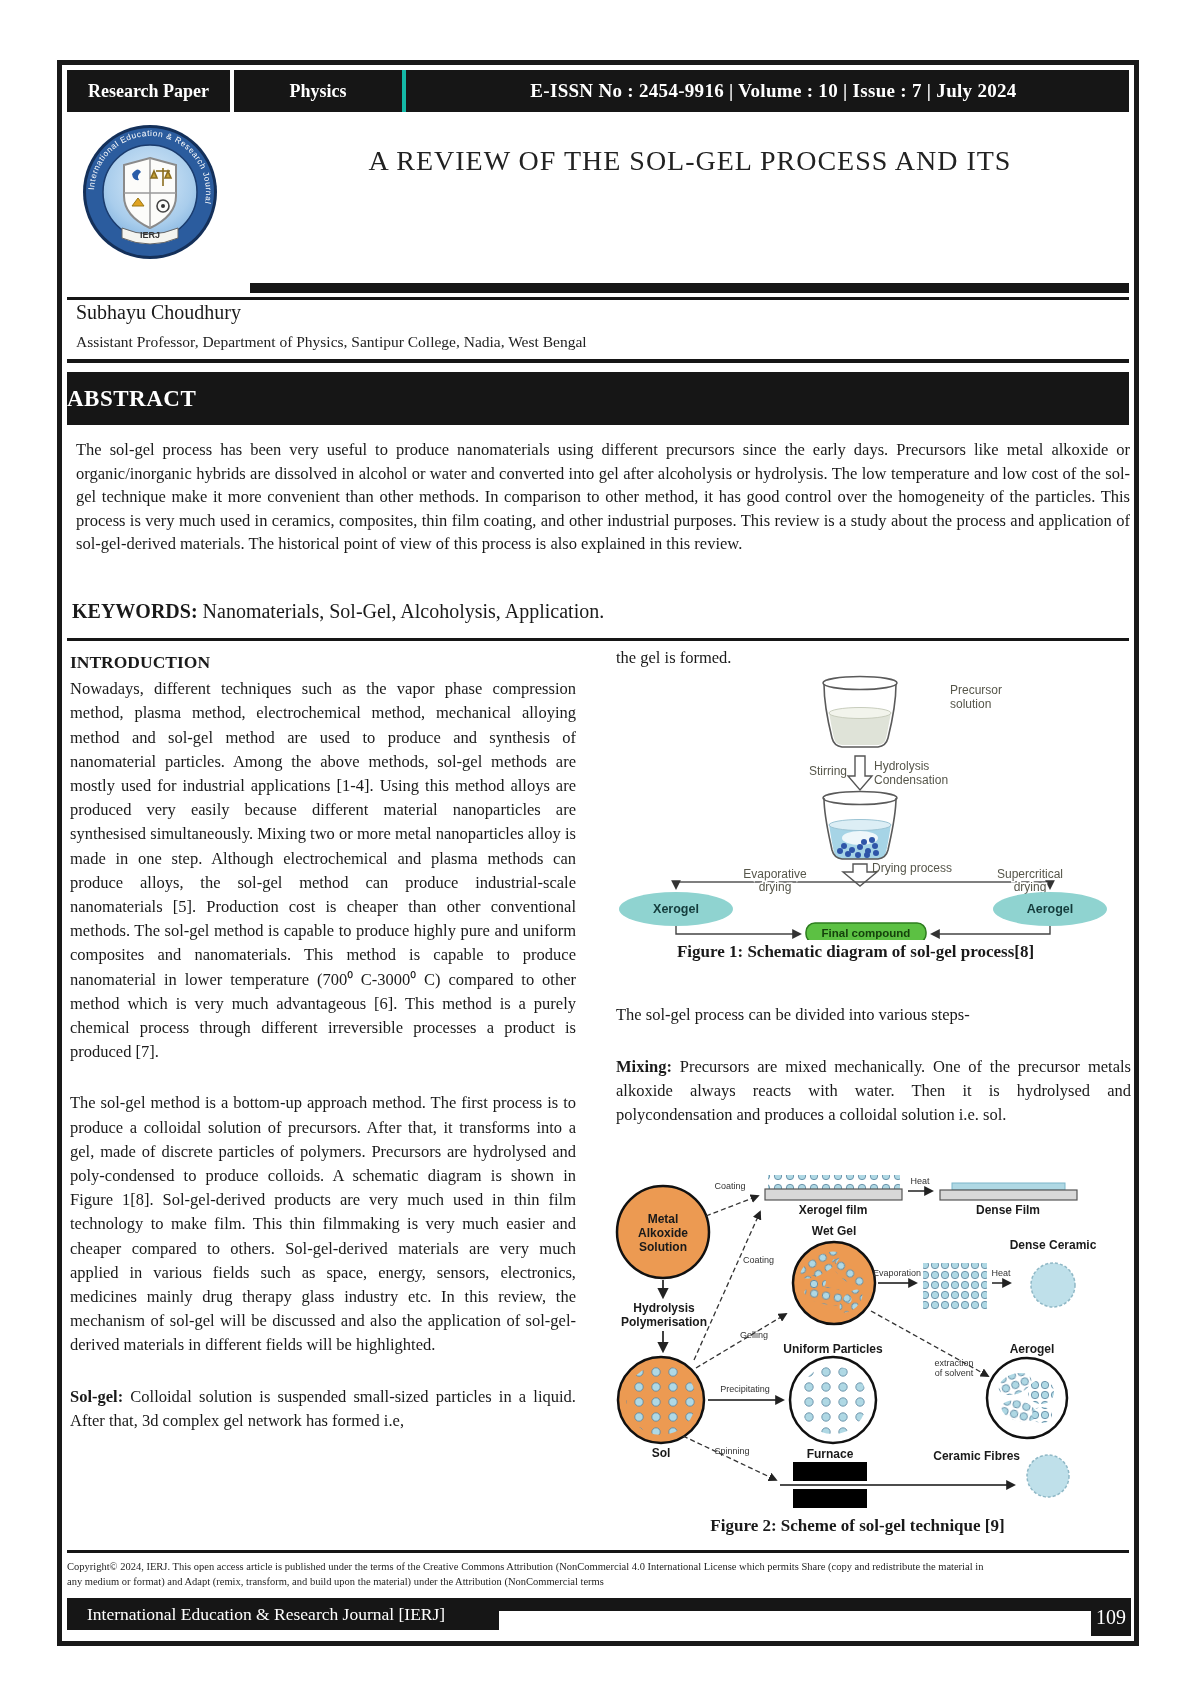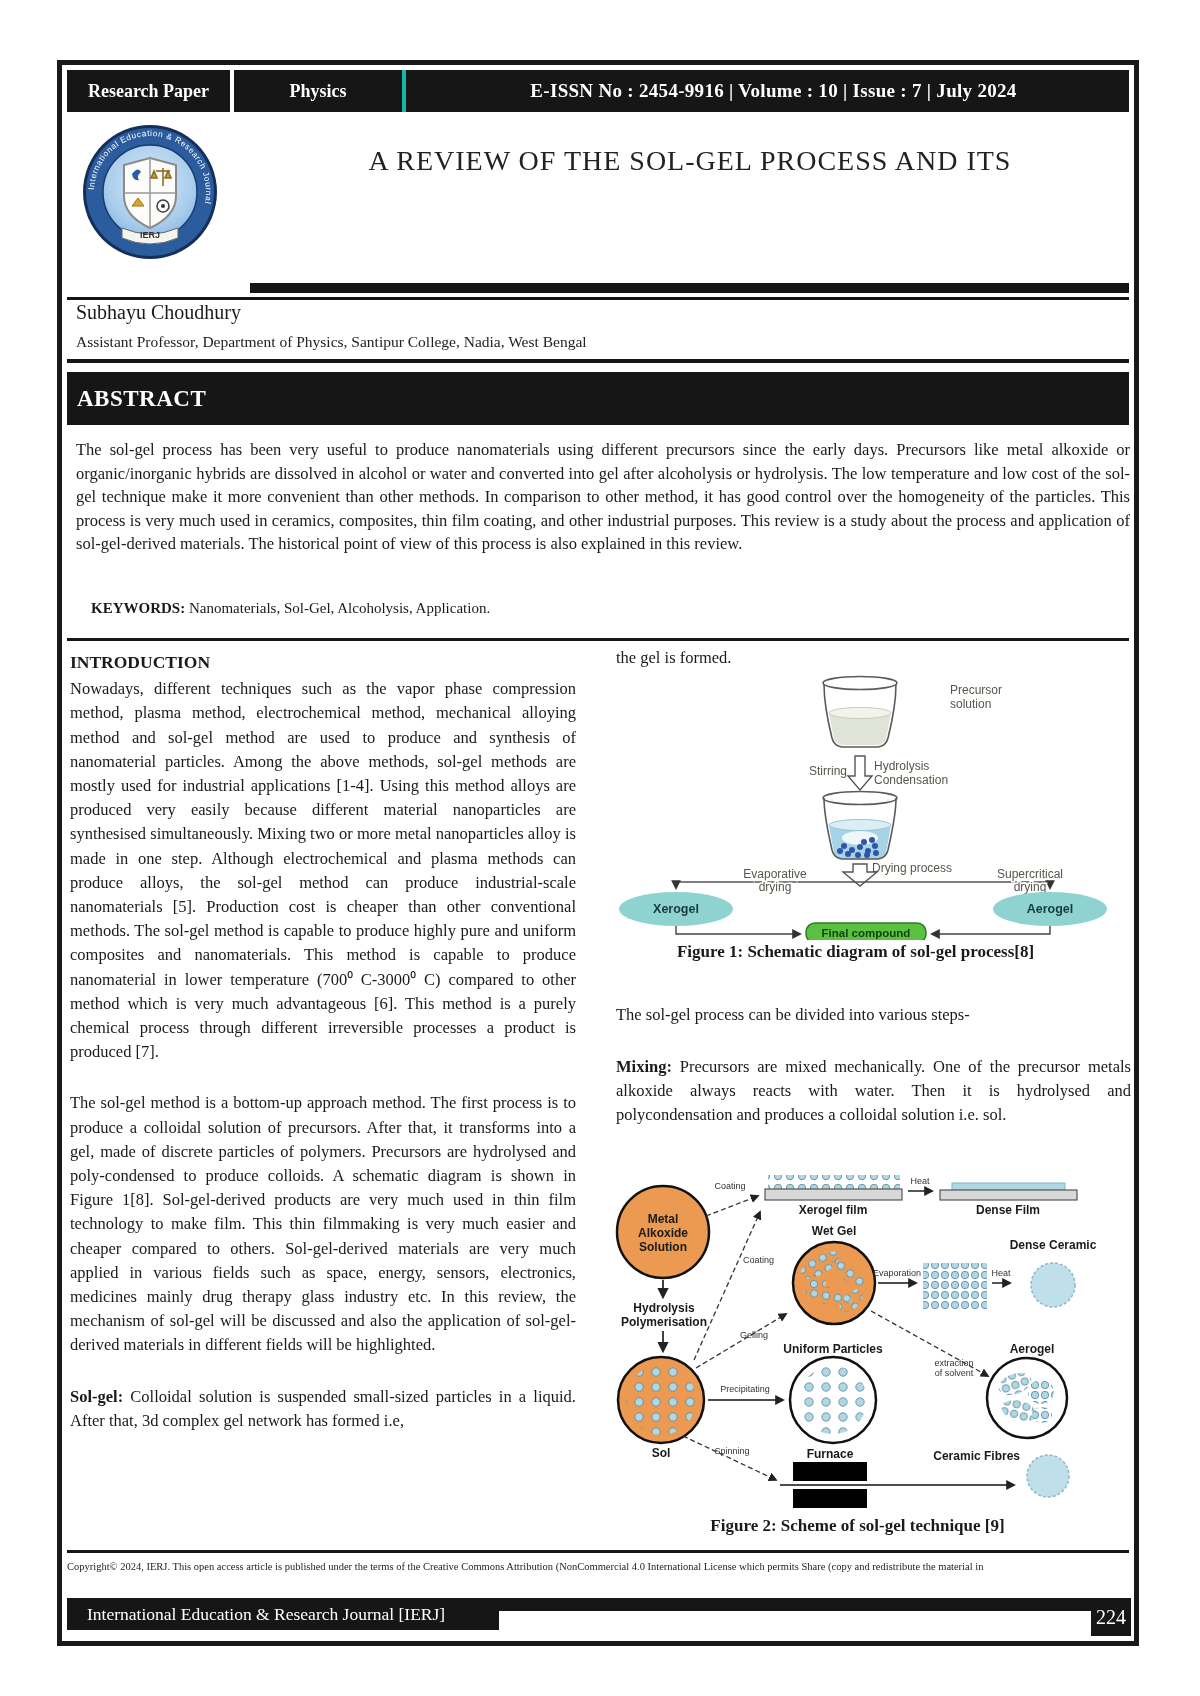--- a/index.html
+++ b/index.html
@@ -10,23 +10,23 @@
   .hdr .cell{display:flex;align-items:center;justify-content:center;font-size:18px;}
   .hdr .c1{width:163px;border-right:4px solid #fff;}
   .hdr .c2{width:168px;border-right:4px solid #14b8a6;}
   .hdr .c3{flex:1;font-size:19px;letter-spacing:.3px;padding-left:12px;}
   .title{left:250px;top:142px;width:880px;text-align:center;font-size:28px;line-height:37px;letter-spacing:1px;color:#222;}
   .titlebar{left:250px;top:283px;width:879px;height:10px;background:#161616;}
   .fullline{left:67px;height:3px;width:1062px;background:#161616;}
   .author{left:76px;top:301px;font-size:20px;}
   .affil{left:76px;top:333px;font-size:15.5px;color:#222;}
   .divider2{left:67px;top:359px;width:1062px;height:4px;background:#161616;}
-  .absbar{left:67px;top:372px;width:1062px;height:53px;background:#161616;color:#fff;font-weight:bold;font-size:23px;display:flex;align-items:center;padding-left:10px;box-sizing:border-box;letter-spacing:.5px;}
+  .absbar{left:67px;top:372px;width:1062px;height:53px;background:#161616;color:#fff;font-weight:bold;font-size:23px;display:flex;align-items:center;box-sizing:border-box;letter-spacing:.5px;}
   .abstext{left:76px;top:438px;width:1054px;font-size:16.5px;line-height:23.5px;text-align:justify;}
-  .kw{left:91px;top:600px;width:1054px;font-size:15px;}
+  .kw{left:72px;top:600px;width:1054px;font-size:20px;}
   .rule{left:67px;top:638px;width:1062px;height:3px;background:#161616;}
   .colL{left:70px;top:646px;width:506px;font-size:16.5px;line-height:24.2px;text-align:justify;}
   .colL h3{font-size:17.5px;margin:4px 0 3px 0;text-align:left;}
   .colL p{margin:0 0 27px 0;}
   .rIntro{left:616px;top:648px;width:515px;font-size:16.5px;}
   .fig1{left:610px;top:672px;}
   .cap1{left:580px;top:942px;width:551px;text-align:center;font-weight:bold;font-size:17px;}
   .steps{left:616px;top:1005px;width:515px;font-size:16.5px;}
   .mixing{left:616px;top:1055px;width:515px;font-size:16.5px;line-height:24.2px;text-align:justify;}
   .fig2{left:580px;top:1170px;}
@@ -281,16 +281,17 @@
   <rect x="213" y="319" width="74" height="19" fill="#000"></rect>
   <path d="M200,315 L434,315" stroke="#111" stroke-width="1.4" marker-end="url(#ah2)"></path>
   <text x="440" y="290" text-anchor="end" class="f2b">Ceramic Fibres</text>
   <circle cx="468" cy="306" r="21" fill="#BFE0EA" stroke="#8fb8c6" stroke-width="1.5" stroke-dasharray="3,2"></circle>
 </svg>
 <div class="abs cap2">Figure 2: Scheme of sol-gel technique [9]</div>
 
 <div class="abs toprule"></div>
 <div class="abs copyright">
   <div>Copyright© 2024, IERJ. This open access article is published under the terms of the Creative Commons Attribution (NonCommercial 4.0 International License which permits Share (copy and redistribute the material in</div>
+  <div>any medium or format) and Adapt (remix, transform, and build upon the material) under the Attribution (NonCommercial terms</div>
 </div>
 <div class="abs botstrip"></div>
 <div class="abs botjournal">International Education &amp; Research Journal  [IERJ]</div>
-<div class="abs botpage">224</div>
+<div class="abs botpage">109</div>
 
 </body></html>

